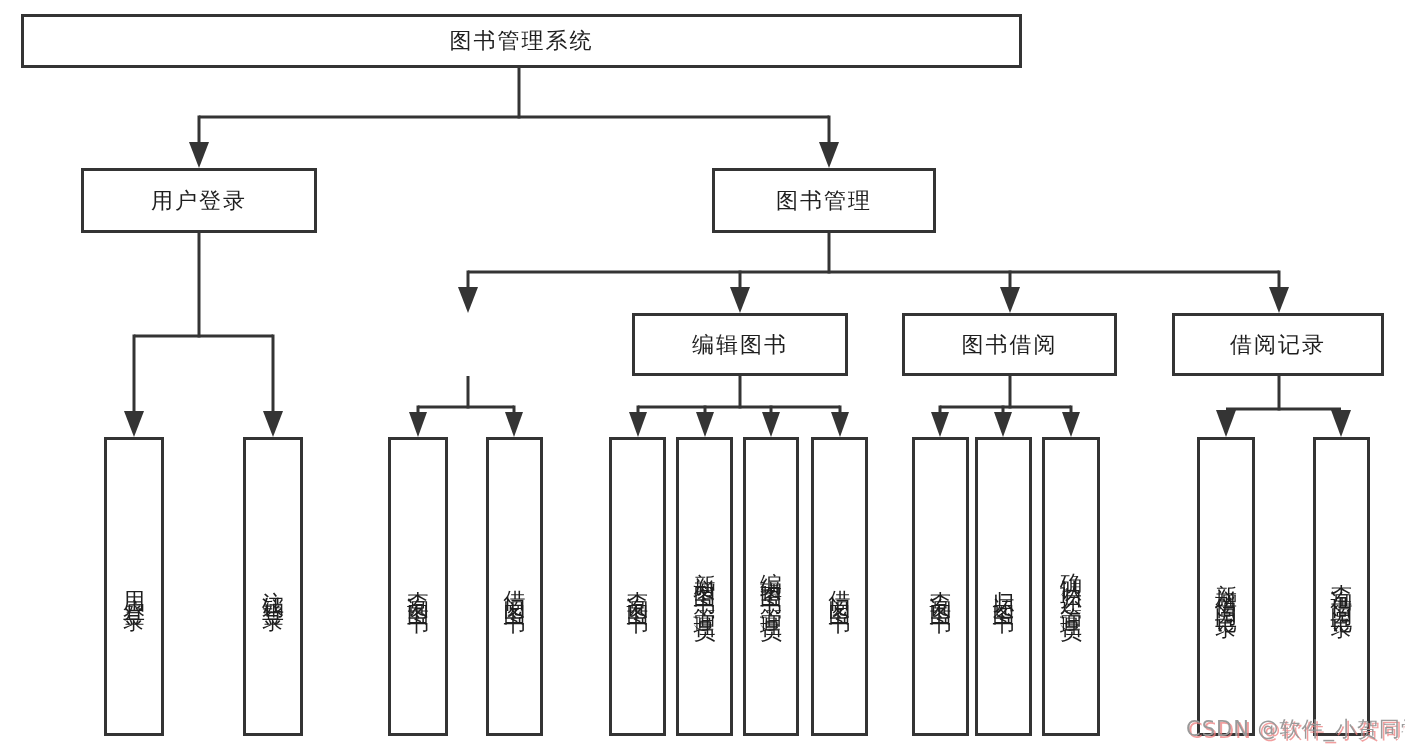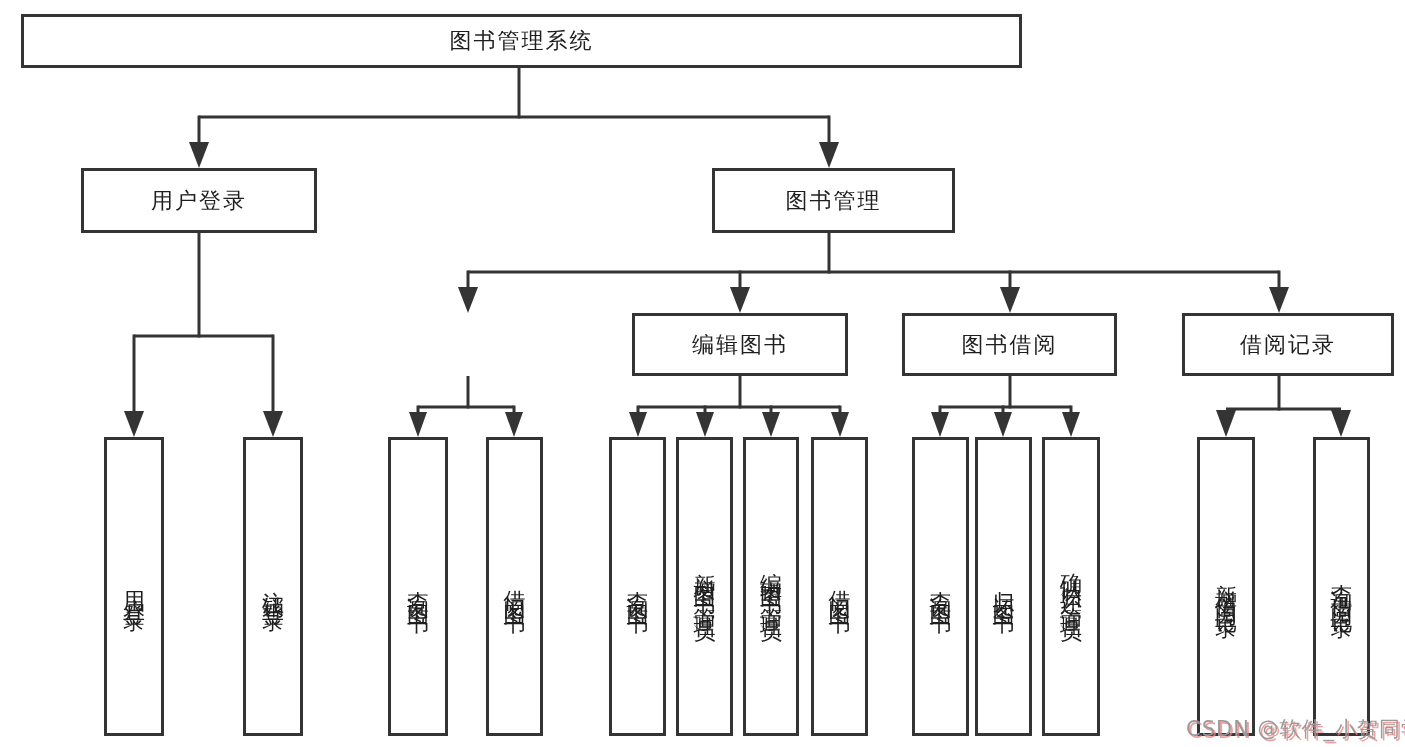--- a/index.html
+++ b/index.html
@@ -3,20 +3,21 @@
 <meta charset="utf-8">
 <style>
   html, body { margin: 0; padding: 0; background: #ffffff; }
   .canvas {
     position: relative;
     width: 1405px;
     height: 747px;
     background: #ffffff;
     font-family: "DejaVu Sans", "Liberation Sans", sans-serif;
     overflow: hidden;
+    border-radius: 25px;
   }
   svg.wires { position: absolute; left: 0; top: 0; z-index: 1; }
   .node {
     position: absolute;
     box-sizing: border-box;
     background: #ffffff;
     border: 3px solid #343434;
     color: #1e1e1e;
     display: flex;
     align-items: center;
@@ -122,25 +123,25 @@
       <line x1="1279" y1="376" x2="1279" y2="410.5"></line>
       <line x1="1226" y1="409" x2="1341" y2="409"></line>
       <polygon points="1226,437 1216,410 1236,410" stroke="none"></polygon>
       <polygon points="1341,437 1331,410 1351,410" stroke="none"></polygon>
     </g>
   </svg>
 
   <div class="node" style="left:21px; top:14px; width:1001px; height:54px;">图书管理系统</div>
 
   <div class="node" style="left:81px; top:168px; width:236px; height:65px;">用户登录</div>
-  <div class="node" style="left:712px; top:168px; width:243px; height:65px;">图书管理</div>
+  <div class="node" style="left:712px; top:168px; width:224px; height:65px;">图书管理</div>
 
   <div class="node" style="left:632px; top:313px; width:216px; height:63px;">编辑图书</div>
   <div class="node" style="left:902px; top:313px; width:215px; height:63px;">图书借阅</div>
-  <div class="node" style="left:1172px; top:313px; width:212px; height:63px;margin-left:10px;">借阅记录</div>
+  <div class="node" style="left:1172px; top:313px; width:212px; height:63px;">借阅记录</div>
 
   <div class="node v" style="left:104px; top:437px; width:60px; height:299px;">用户登录</div>
   <div class="node v" style="left:243px; top:437px; width:60px; height:299px;">注销登录</div>
 
   <div class="node v" style="left:388px; top:437px; width:60px; height:299px;">查询图书</div>
   <div class="node v" style="left:486px; top:437px; width:57px; height:299px;">借阅图书</div>
 
   <div class="node v" style="left:609px; top:437px; width:57px; height:299px;">查询图书</div>
   <div class="node v" style="left:676px; top:437px; width:57px; height:299px;">新增图书（管理员）</div>
   <div class="node v" style="left:743px; top:437px; width:56px; height:299px;">编辑图书（管理员）</div>

